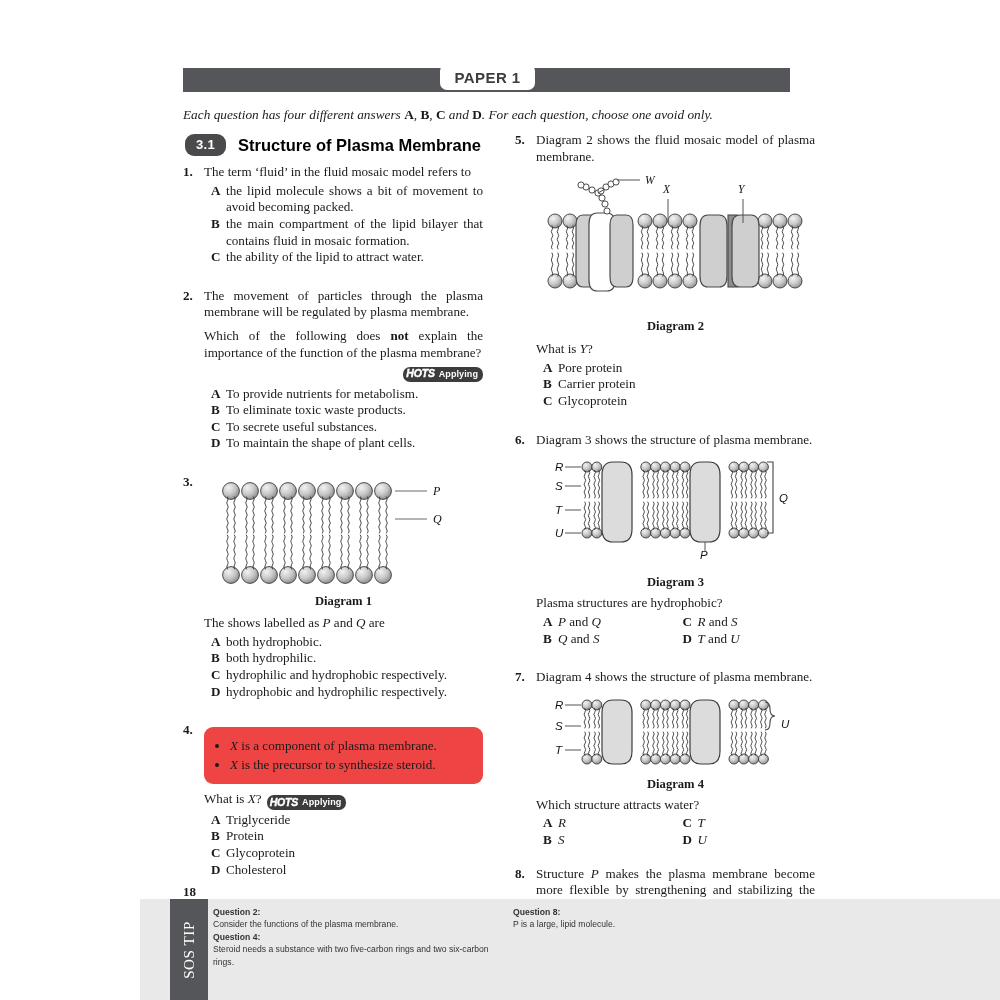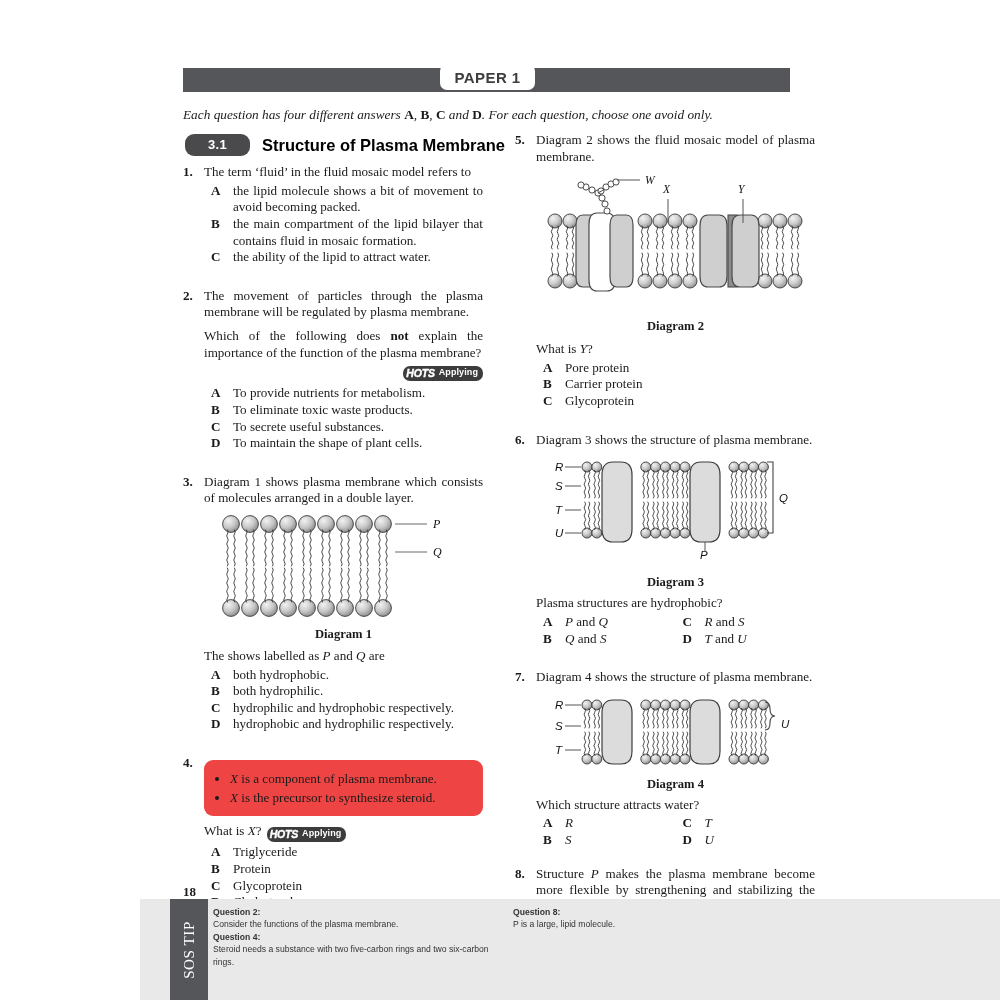--- a/index.html
+++ b/index.html
@@ -30,21 +30,21 @@
     position:absolute;left:183px;top:106px;width:610px;
     font-style:italic;font-size:13.3px;line-height:1.3;
   }
   .instruction b{font-style:normal;font-weight:bold;}
 
   
   .sec-head{position:absolute;left:185px;top:134px;display:flex;align-items:center;gap:12px;}
   .sec-num{
     background:#4a4a4c;color:#fff;border-radius:9px;
     font-family:"Liberation Sans",sans-serif;font-weight:bold;font-size:13px;
-    padding:3px 23px 4px;letter-spacing:.3px;
+    padding:3px 11px 4px;letter-spacing:.3px;
   }
   .sec-title{
     font-family:"Liberation Sans",sans-serif;font-weight:bold;font-size:16.5px;color:#000000;
   }
 
   
   .col{position:absolute;width:300px;font-size:13.1px;line-height:1.27;}
   .col-left{left:183px;top:164px;}
   .col-right{left:515px;top:132px;}
 
@@ -52,29 +52,29 @@
   .q-num{width:21px;flex:0 0 21px;font-weight:bold;text-align:left;}
   .q-body{flex:1;}
   .q-stem{text-align:justify;}
   .q-stem.nj{text-align:left;}
   .q-stem b{font-weight:bold;}
   .ital{font-style:italic;}
 
   .opts{margin-top:2px;}
   .opt{display:flex;margin-bottom:0px;}
   .opt-l{width:22px;flex:0 0 22px;font-weight:bold;padding-left:7px;box-sizing:border-box;}
-  .opt-t{flex:1;margin-left:7px;}
+  .opt-t{flex:1;}
   .opts-2col{display:flex;}
   .opts-2col .half{width:50%;}
   .spacer-md{height:14px;}
   .spacer-lg{height:19px;}
 
   
   .hots{
-    display:inline-flex;align-items:flex-start;vertical-align:-3px;
+    display:inline-flex;align-items:flex-end;vertical-align:-3px;
     background:#3c3c3c;border-radius:7px;height:13px;padding:1px 5px 1px 3px;
     margin-left:2px;
   }
   .hots .h1{
     font-family:"Liberation Sans",sans-serif;font-style:italic;font-weight:bold;
     font-size:10.5px;color:#fff;
     -webkit-text-stroke:0.4px #fff;
     letter-spacing:-.2px;margin-right:4px;
   }
   .hots .h2{
@@ -198,21 +198,20 @@
           </div>
         </div>
       </div>
     </div>
 
     <div class="spacer-lg"></div>
 
     <div class="q">
       <div class="q-num">3.</div>
       <div class="q-body">
-        <div class="q-stem">Diagram 1 shows plasma membrane which consists of molecules arranged in a double layer.</div>
 
         <div style="margin-top:7px;">
           <svg class="fig" width="250" height="110" viewBox="0 0 250 110">
             <defs>
               <radialGradient id="hd" cx="35%" cy="30%" r="72%">
                 <stop offset="0%" stop-color="#f2f2f2"></stop>
                 <stop offset="55%" stop-color="#c9c9c9"></stop>
                 <stop offset="100%" stop-color="#8f8f8f"></stop>
               </radialGradient>
             </defs>

